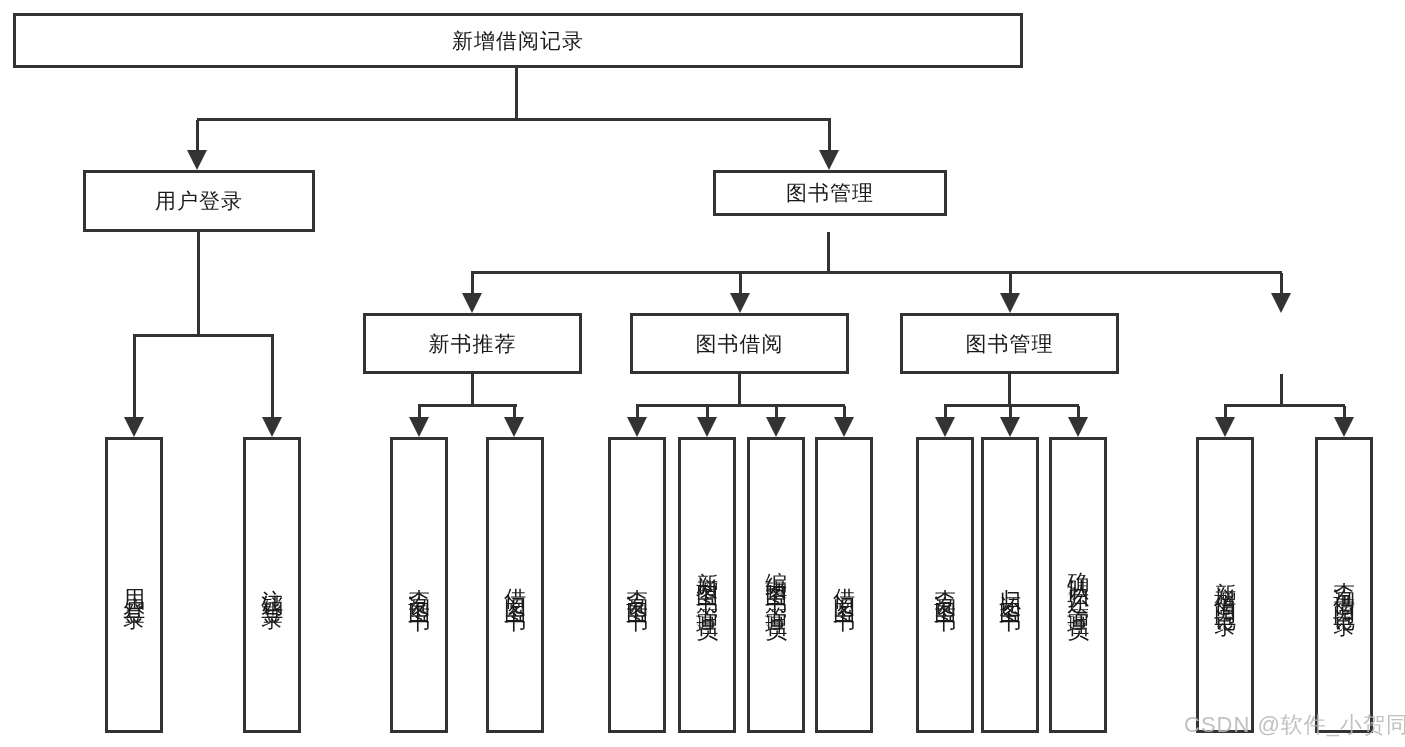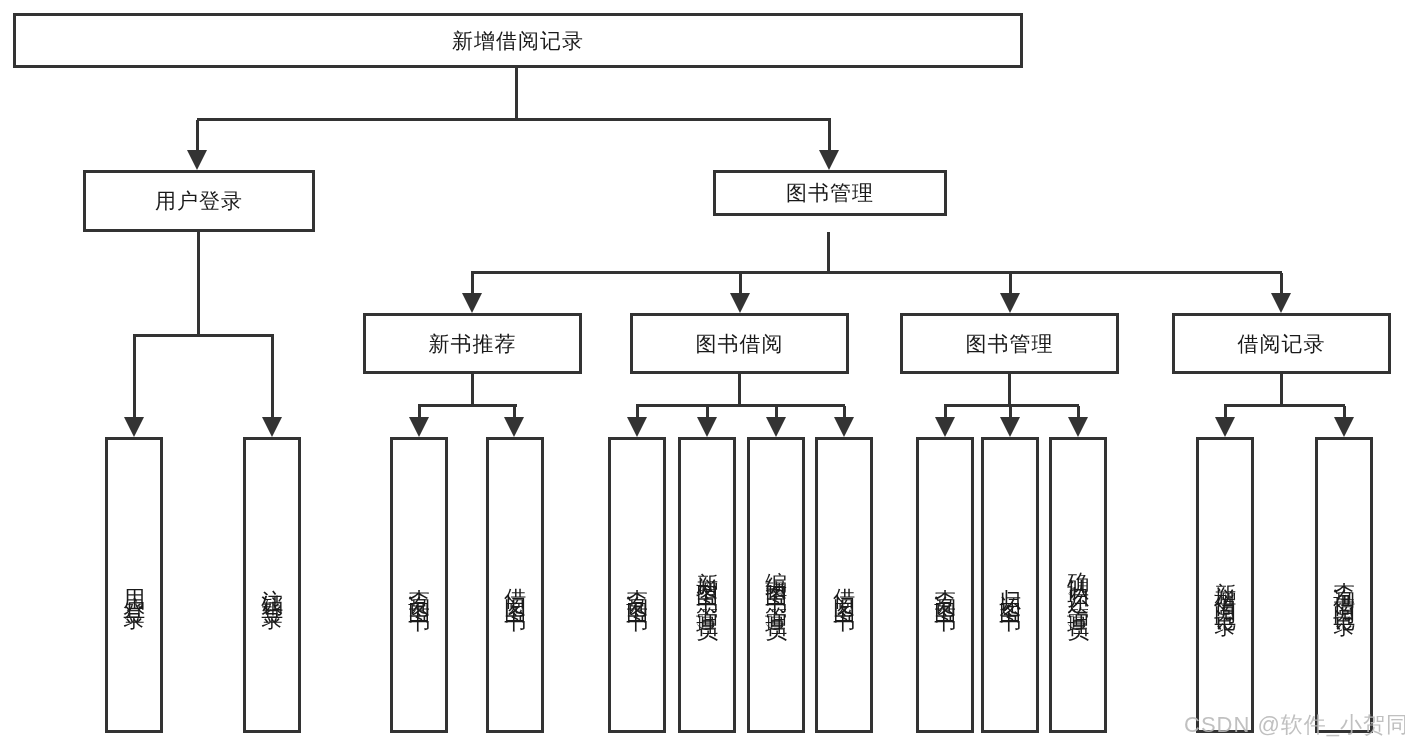--- a/index.html
+++ b/index.html
@@ -79,21 +79,20 @@
   <div class="vline" style="left:739px;top:273px;height:22px;"></div>
   <div class="arr" style="left:730px;top:293px;"></div>
   <div class="vline" style="left:1009px;top:273px;height:22px;"></div>
   <div class="arr" style="left:1000px;top:293px;"></div>
   <div class="vline" style="left:1280px;top:273px;height:22px;"></div>
   <div class="arr" style="left:1271px;top:293px;"></div>
 
   <div class="box" style="left:363px;top:313px;width:219px;height:61px;text-align:center;">新书推荐</div>
   <div class="box" style="left:630px;top:313px;width:219px;height:61px;">图书借阅</div>
   <div class="box" style="left:900px;top:313px;width:219px;height:61px;">图书管理</div>
-  <div class="box" style="left:1172px;top:313px;width:219px;height:61px;">借阅记录</div>
 
   <div class="vline" style="left:471px;top:374px;height:32px;"></div>
   <div class="hline" style="left:418px;top:404px;width:99px;"></div>
   <div class="vline" style="left:418px;top:406px;height:12px;"></div>
   <div class="arr" style="left:409px;top:417px;"></div>
   <div class="vline" style="left:513px;top:406px;height:12px;"></div>
   <div class="arr" style="left:504px;top:417px;"></div>
 
   <div class="vline" style="left:738px;top:374px;height:32px;"></div>
   <div class="hline" style="left:636px;top:404px;width:209px;"></div>

